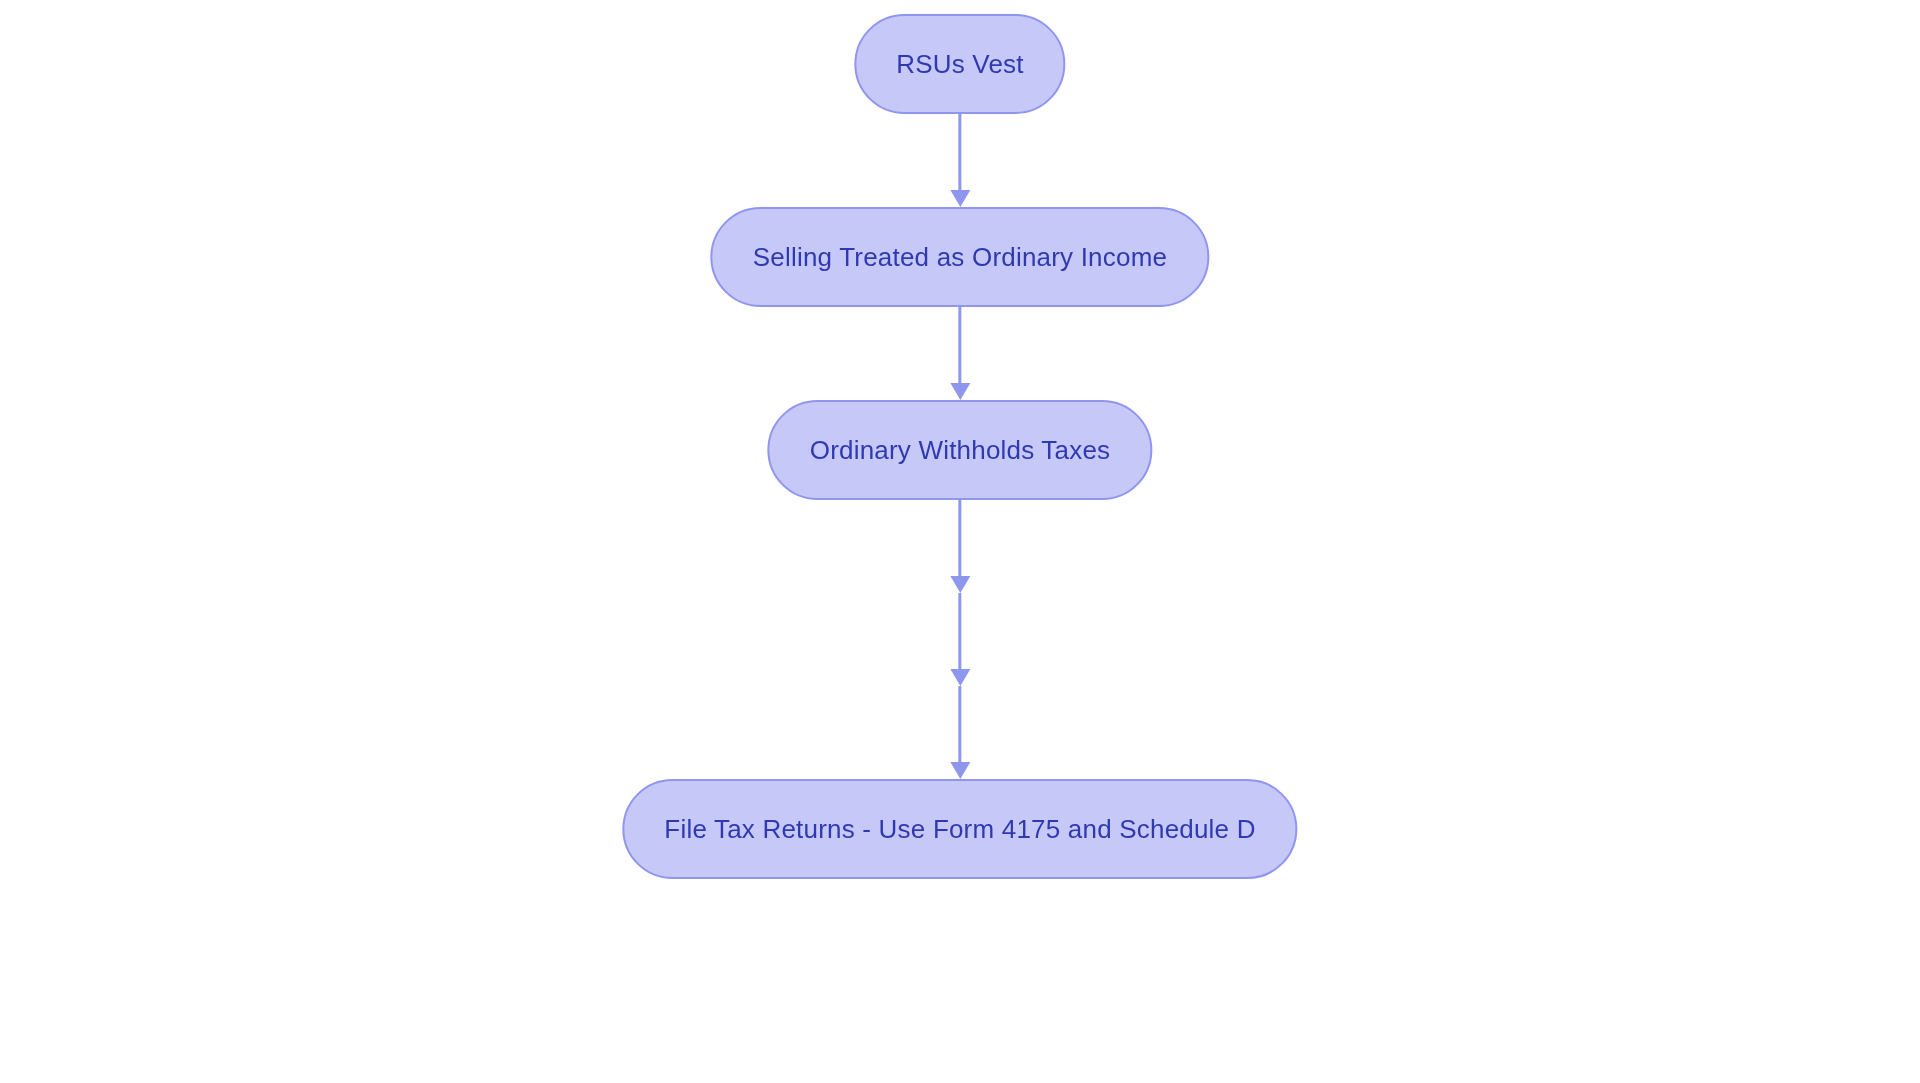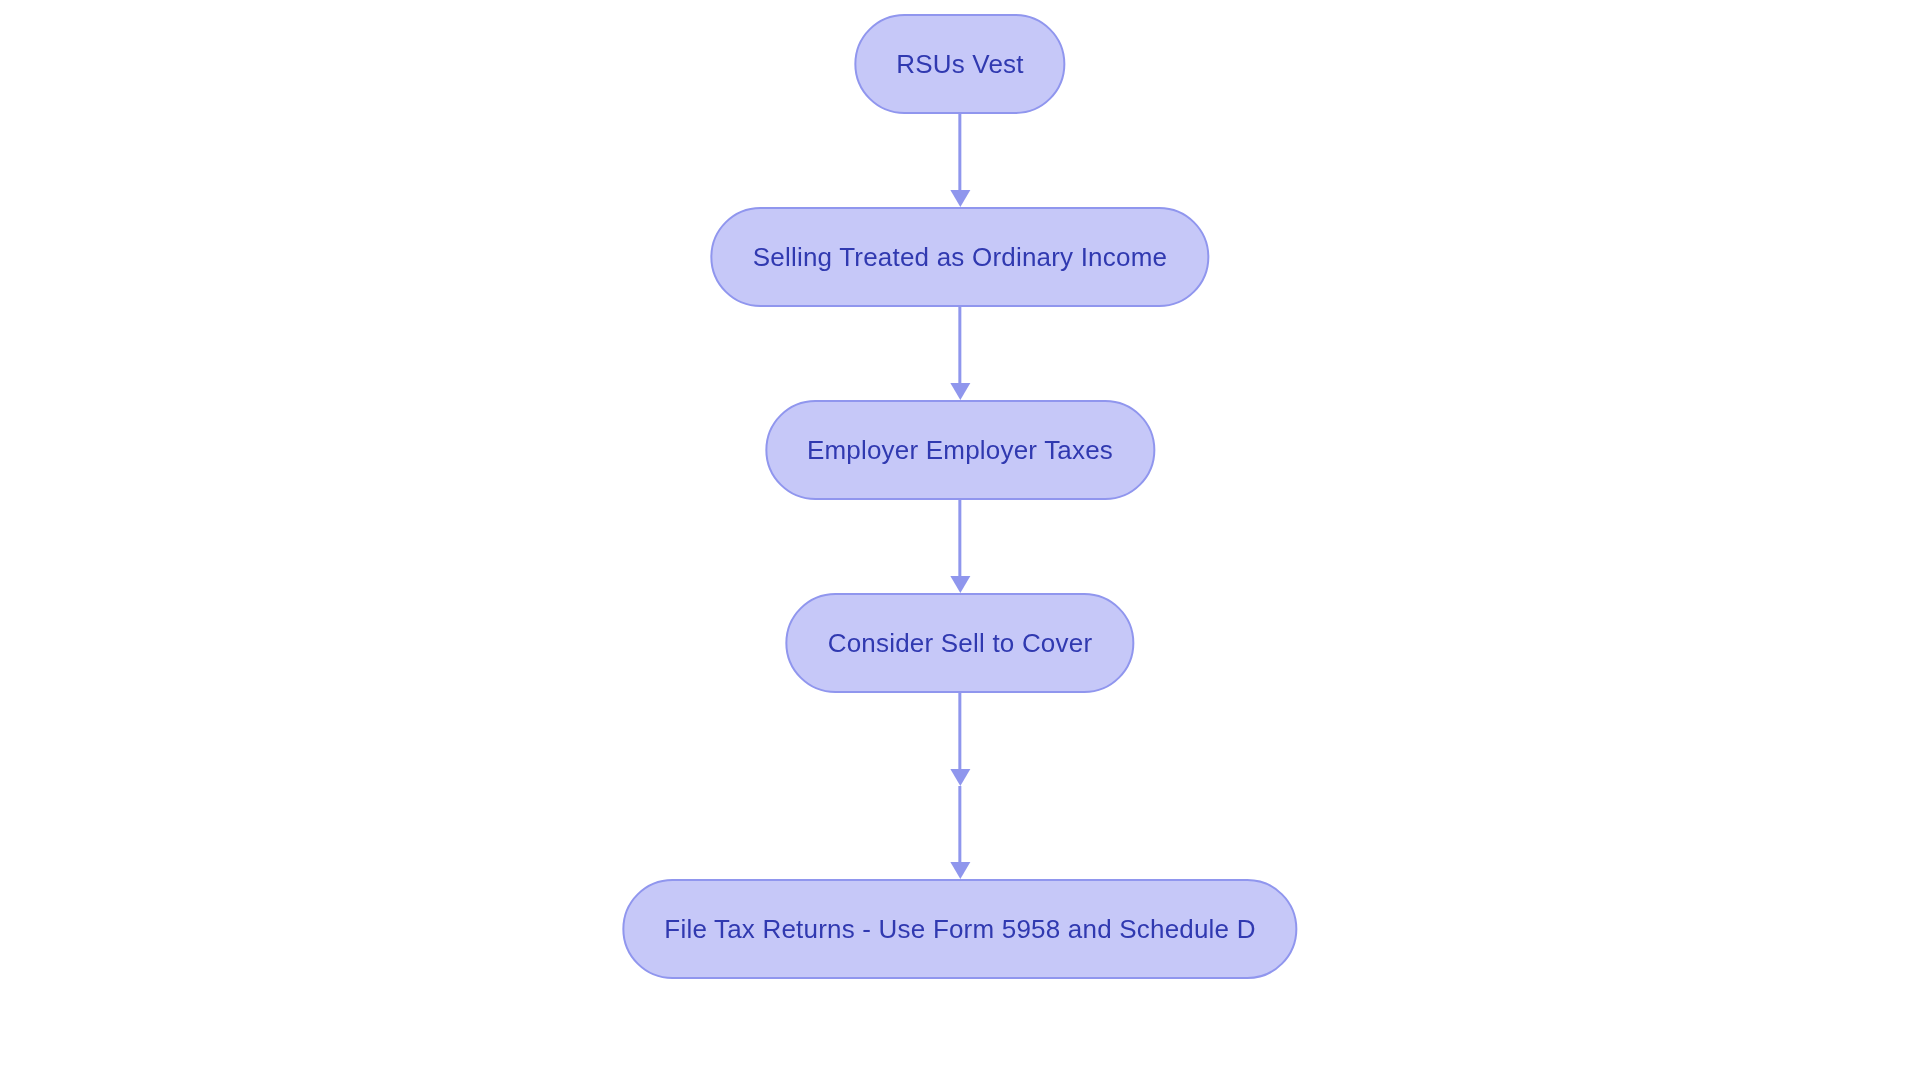--- a/index.html
+++ b/index.html
@@ -78,41 +78,38 @@
     <div class="node">
       <span>Selling Treated as Ordinary Income</span>
     </div>
 
     <div class="connector">
       <div class="line"></div>
       <div class="head"></div>
     </div>
 
     <div class="node">
-      <span>Employer Employer Taxes</span>
-    </div>
-
-    <div class="connector">
-      <div class="line"></div>
-      <div class="head"></div>
-    </div>
-
-    <div class="node">
-      <span>Consider Sell to Cover</span>
+      <span>Ordinary Withholds Taxes</span>
     </div>
 
     <div class="connector">
       <div class="line"></div>
       <div class="head"></div>
     </div>
 
 
     <div class="connector">
       <div class="line"></div>
       <div class="head"></div>
     </div>
 
+
+    <div class="connector">
+      <div class="line"></div>
+      <div class="head"></div>
+    </div>
+
     <div class="node">
-      <span>File Tax Returns - Use Form 5958 and Schedule D</span>
+      <span>File Tax Returns - Use Form 4175 and Schedule D</span>
     </div>
 
   </div>
 </div>
 
 </body></html>

